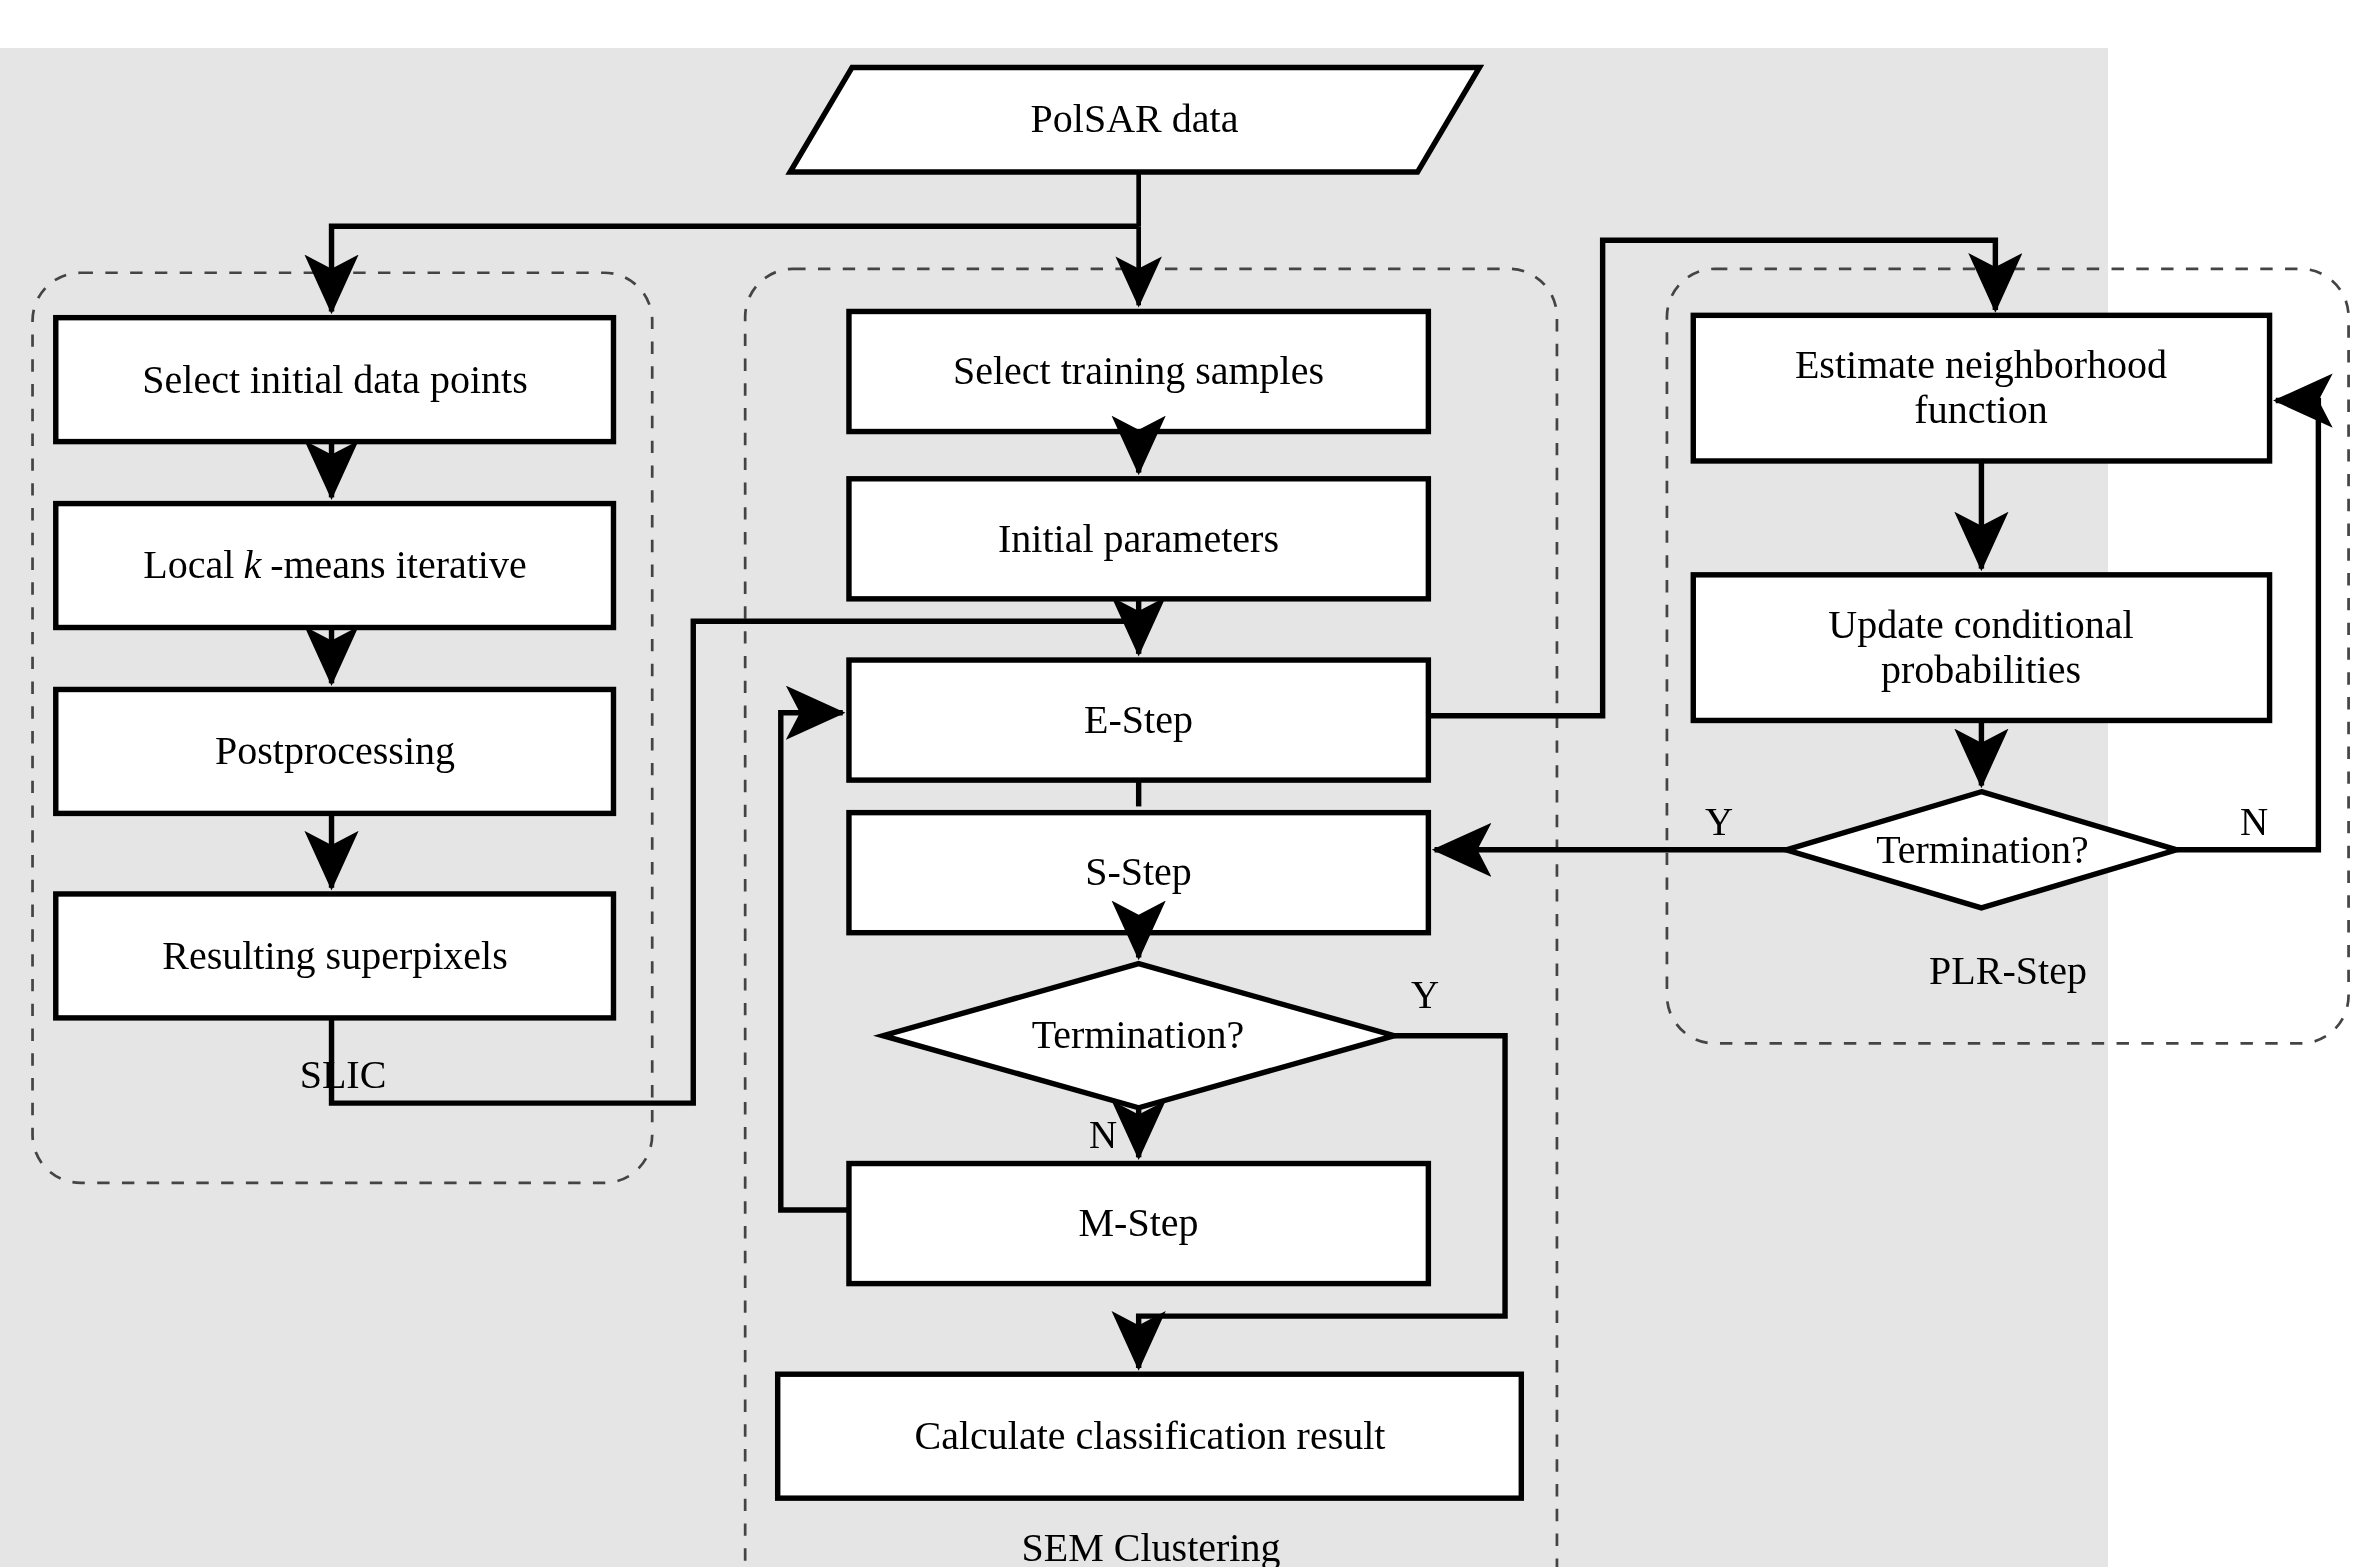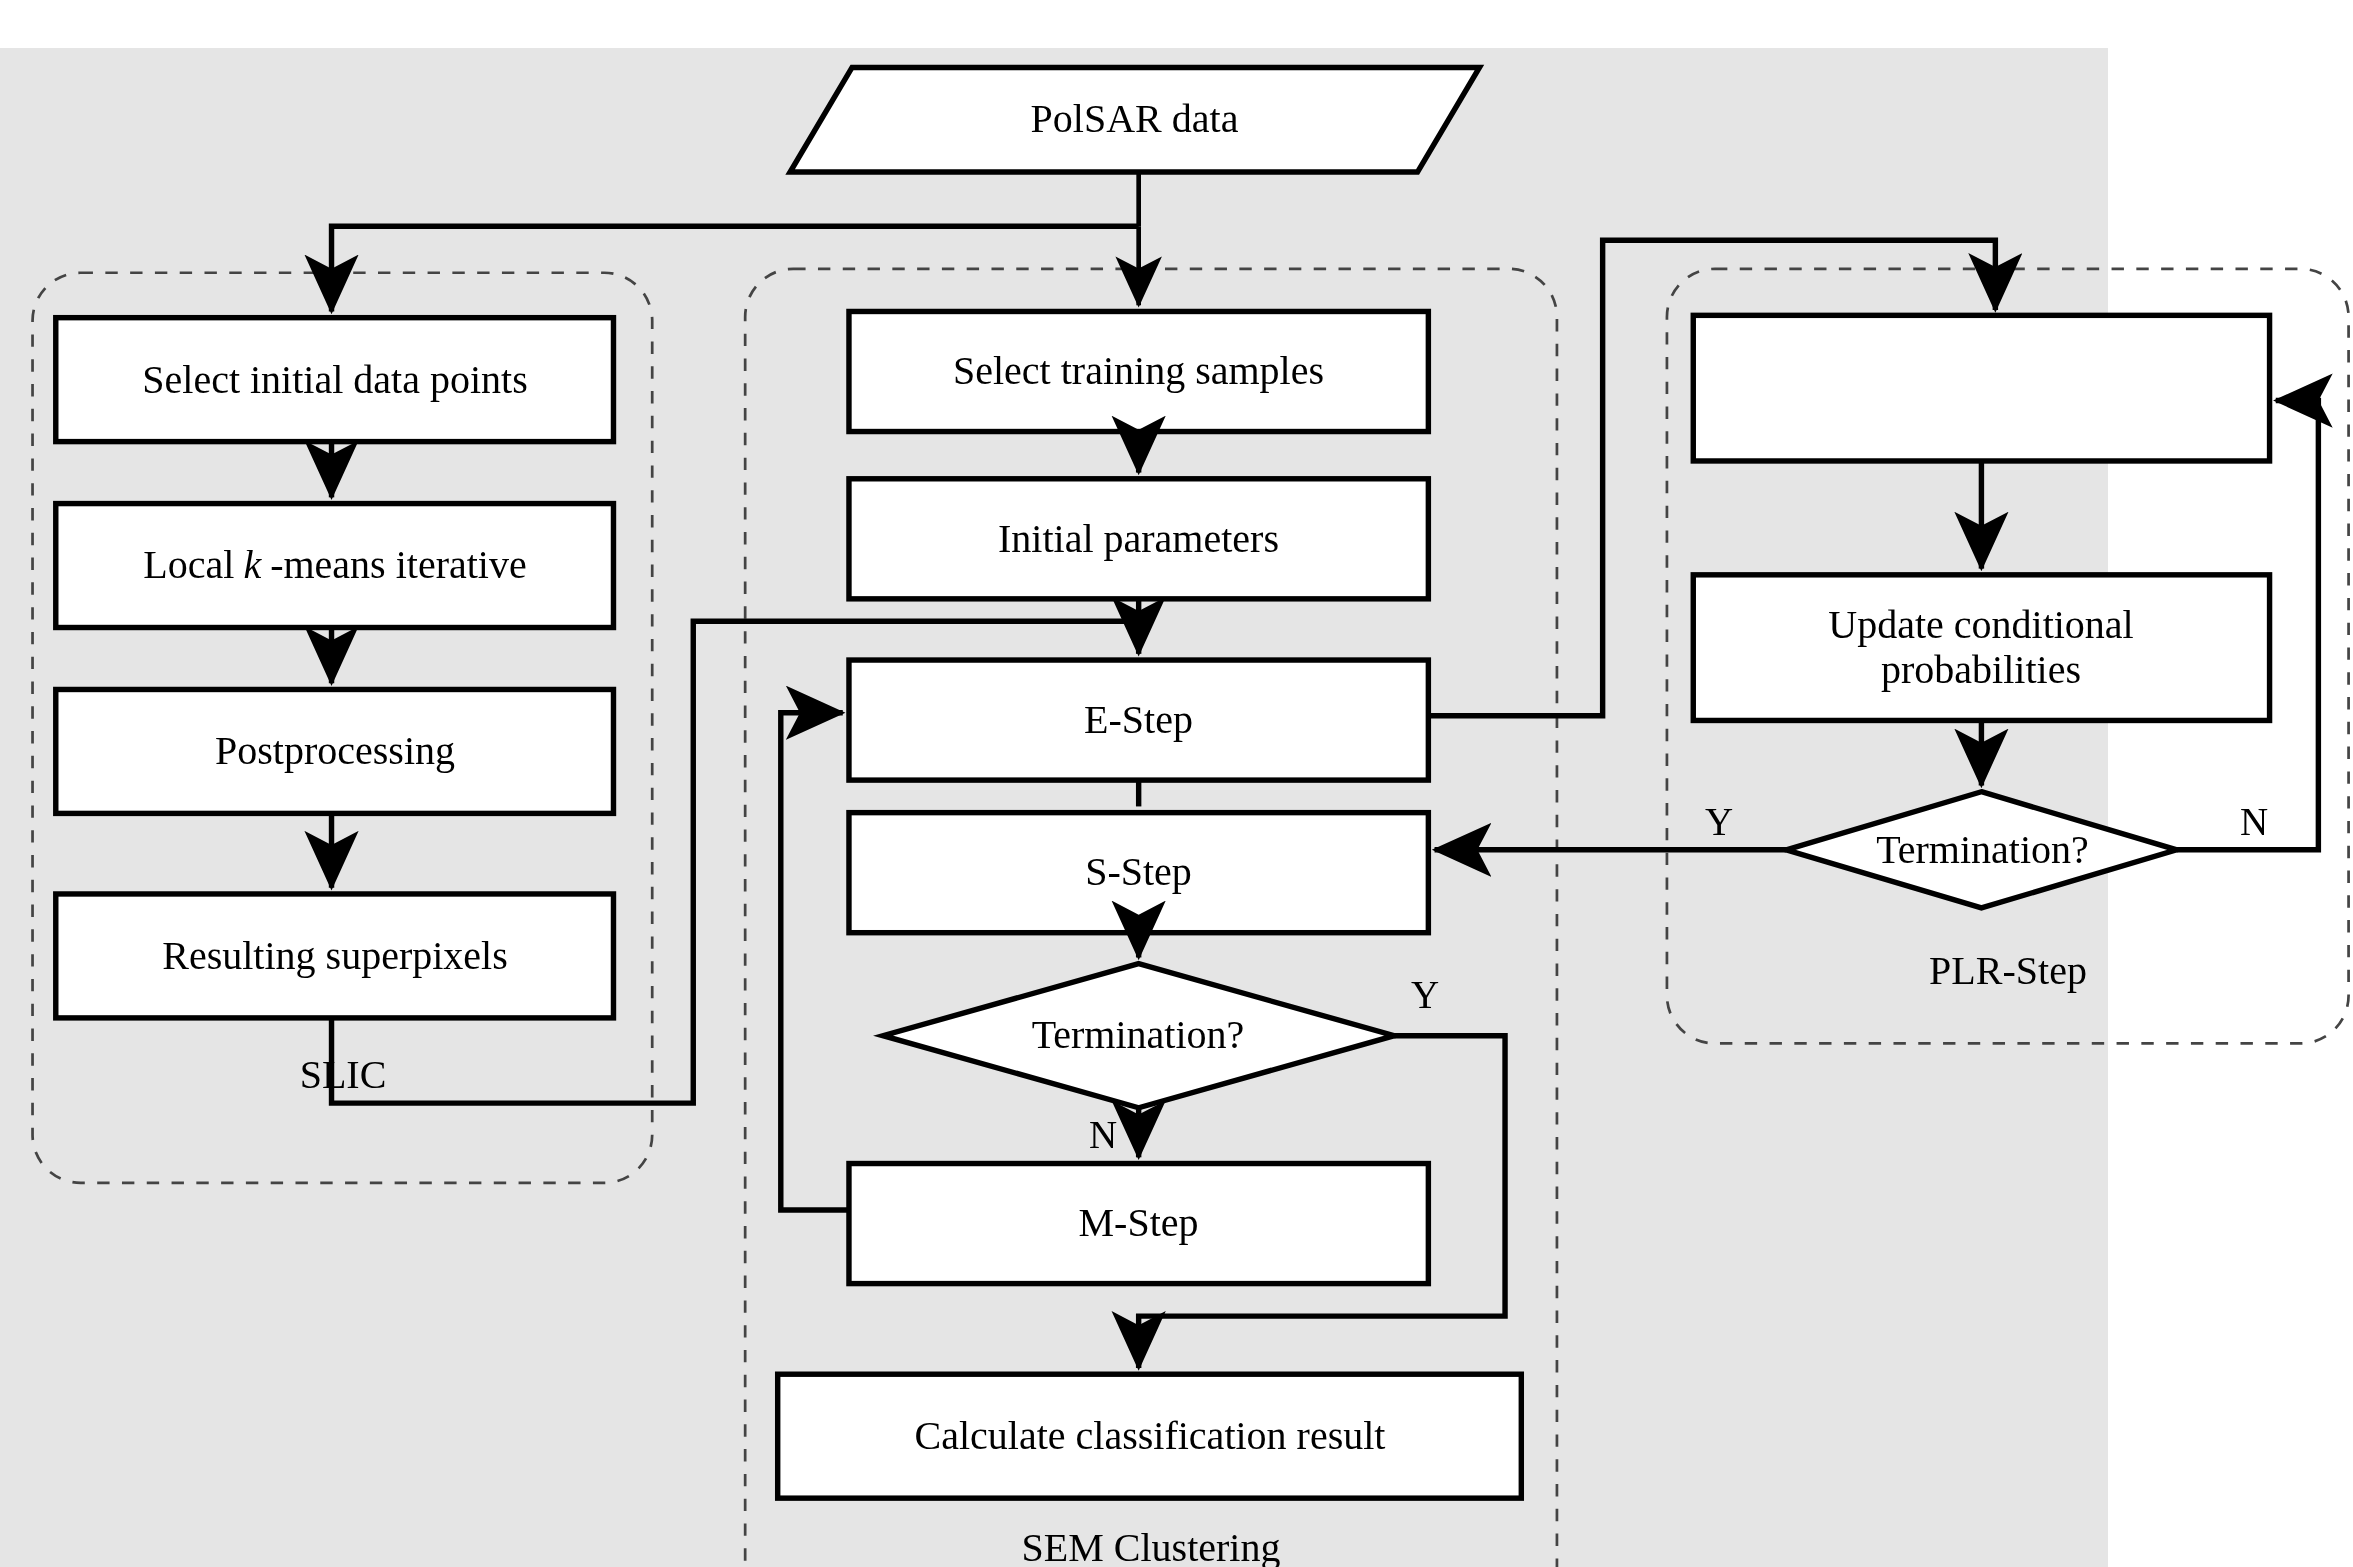--- a/index.html
+++ b/index.html
@@ -111,20 +111,22 @@
 <div class="node-text" style="left:849px;top:263px;width:579px;height:120px;">Select training samples</div>
 <div class="node-text" style="left:849px;top:431px;width:579px;height:120px;">Initial parameters</div>
 <div class="node-text" style="left:849px;top:612px;width:579px;height:120px;">E-Step</div>
 <div class="node-text" style="left:849px;top:764px;width:579px;height:120px;">S-Step</div>
 <div class="node-text" style="left:929px;top:960px;width:418px;height:54px;">Termination?</div>
 <div class="node-text" style="left:849px;top:1115px;width:579px;height:120px;">M-Step</div>
 <div class="node-text" style="left:778px;top:1326px;width:744px;height:124px;">Calculate classification result</div>
 
 <div class="grp-label" style="left:745px;top:1472px;width:812px;height:54px;">SEM Clustering</div>
 
+<div class="node-text" style="left:1693px;top:267px;width:576px;height:146px;white-space:pre-line;">Estimate neighborhood
+function</div>
 <div class="node-text" style="left:1693px;top:527px;width:576px;height:146px;white-space:pre-line;">Update conditional
 probabilities</div>
 <div class="node-text" style="left:1789px;top:775px;width:387px;height:54px;">Termination?</div>
 
 <div class="grp-label" style="left:1667px;top:895px;width:682px;height:54px;">PLR-Step</div>
 
 <div class="edge-label" style="left:1402px;top:923px;width:46px;height:46px;">Y</div>
 <div class="edge-label" style="left:1080px;top:1063px;width:46px;height:46px;">N</div>
 <div class="edge-label" style="left:1696px;top:750px;width:46px;height:46px;">Y</div>
 <div class="edge-label" style="left:2231px;top:750px;width:46px;height:46px;">N</div>

